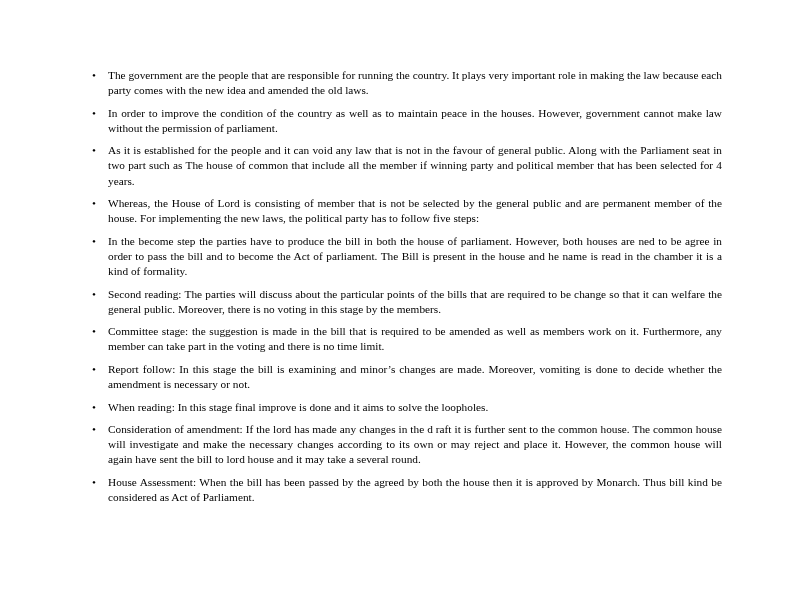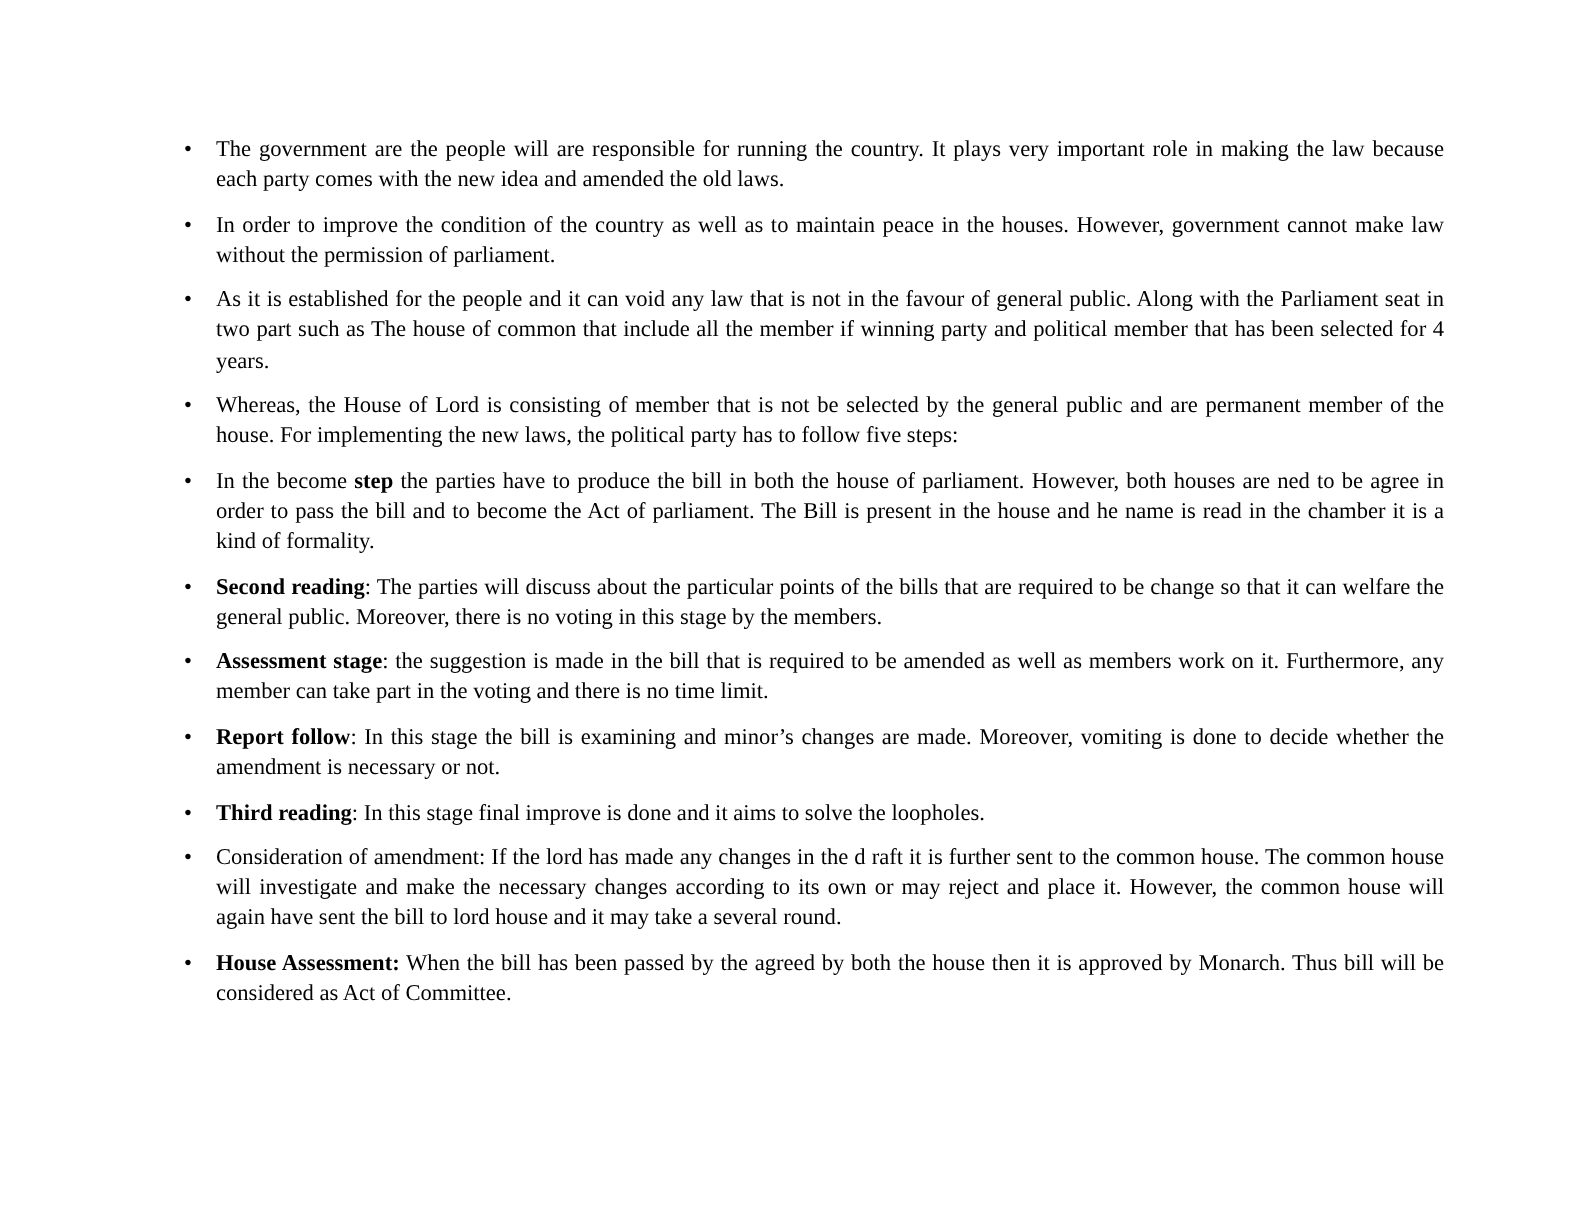--- a/index.html
+++ b/index.html
@@ -52,34 +52,34 @@
     top: 0;
     font-size: 11.3px;
     line-height: 15.1px;
     font-family: "Liberation Serif", "DejaVu Serif", serif;
   }
   .para {
     display: block;
     margin: 0;
   }
   .bold {
-    font-weight: bold;
+    font-weight: normal;
     margin-top: 20px;
   }
 </style>
 </head>
 <body>
 
 <div class="page">
   <div class="content">
     <ul class="bullet-list">
 
       <li class="bullet-item">
         <span class="bullet-marker">•</span>
-        <span class="para">The government are the   people will are responsible for running the country. It plays very important role in making the law because each party comes with the new idea   and amended the old laws.</span>
+        <span class="para">The government are the   people that are responsible for running the country. It plays very important role in making the law because each party comes with the new idea   and amended the old laws.</span>
       </li>
 
       <li class="bullet-item">
         <span class="bullet-marker">•</span>
         <span class="para">In order to improve  the condition of  the country as well as  to maintain peace in  the houses.  However, government cannot make law without the permission of parliament.</span>
       </li>
 
       <li class="bullet-item">
         <span class="bullet-marker">•</span>
         <span class="para">As it is established    for the   people and it can void any law that is not in the favour of general public. Along with the Parliament seat in two part such as The house of common    that include all the member if winning party and political member that has been selected for 4 years.</span>
@@ -95,38 +95,38 @@
         <span> In the become </span><span class="bold">step</span><span> the   parties have to produce the bill in both the house of parliament.  However, both houses are ned to be agree in   order to pass the bill and to become the Act of   parliament. The Bill is   present in the house and he name is read in the chamber it  is a kind of  formality.</span>
       </li>
 
       <li class="bullet-item">
         <span class="bullet-marker">•</span>
         <span class="bold"> Second reading</span><span>:  The parties   will discuss about the particular points of the bills that are required to be change so that it can welfare the general public. Moreover, there is no voting in this stage by the members.</span>
       </li>
 
       <li class="bullet-item">
         <span class="bullet-marker">•</span>
-        <span class="bold">Assessment stage</span><span>:  the suggestion is made in the   bill that is required to be amended as well as   members work on it. Furthermore, any member   can take part in the voting and there is no time limit.</span>
+        <span class="bold">Committee stage</span><span>:  the suggestion is made in the   bill that is required to be amended as well as   members work on it. Furthermore, any member   can take part in the voting and there is no time limit.</span>
       </li>
 
       <li class="bullet-item">
         <span class="bullet-marker">•</span>
         <span class="bold"> Report follow</span><span>: In this stage the    bill is examining and minor’s changes are made.   Moreover, vomiting is done to decide whether the amendment is necessary or not.</span>
       </li>
 
       <li class="bullet-item">
         <span class="bullet-marker">•</span>
-        <span class="bold">Third reading</span><span>: In this stage final improve is   done and it aims   to solve the loopholes.</span>
+        <span class="bold">When reading</span><span>: In this stage final improve is   done and it aims   to solve the loopholes.</span>
       </li>
 
       <li class="bullet-item">
         <span class="bullet-marker">•</span>
         <span class="para"> Consideration of   amendment:  If the lord has made any changes in the d raft it is further sent to the common house.  The common house will investigate    and    make the necessary changes according   to its   own   or   may reject and place it. However, the common   house will again have sent the   bill to   lord house and it may take a several round.</span>
       </li>
 
       <li class="bullet-item">
         <span class="bullet-marker">•</span>
-        <span class="bold">House Assessment:</span><span>  When the bill has been passed by the agreed by both the house then it   is approved by   Monarch. Thus bill will be considered as Act of Committee.</span>
+        <span class="bold">House Assessment:</span><span>  When the bill has been passed by the agreed by both the house then it   is approved by   Monarch. Thus bill kind be considered as Act of Parliament.</span>
       </li>
 
     </ul>
   </div>
 </div>
 
 </body></html>

